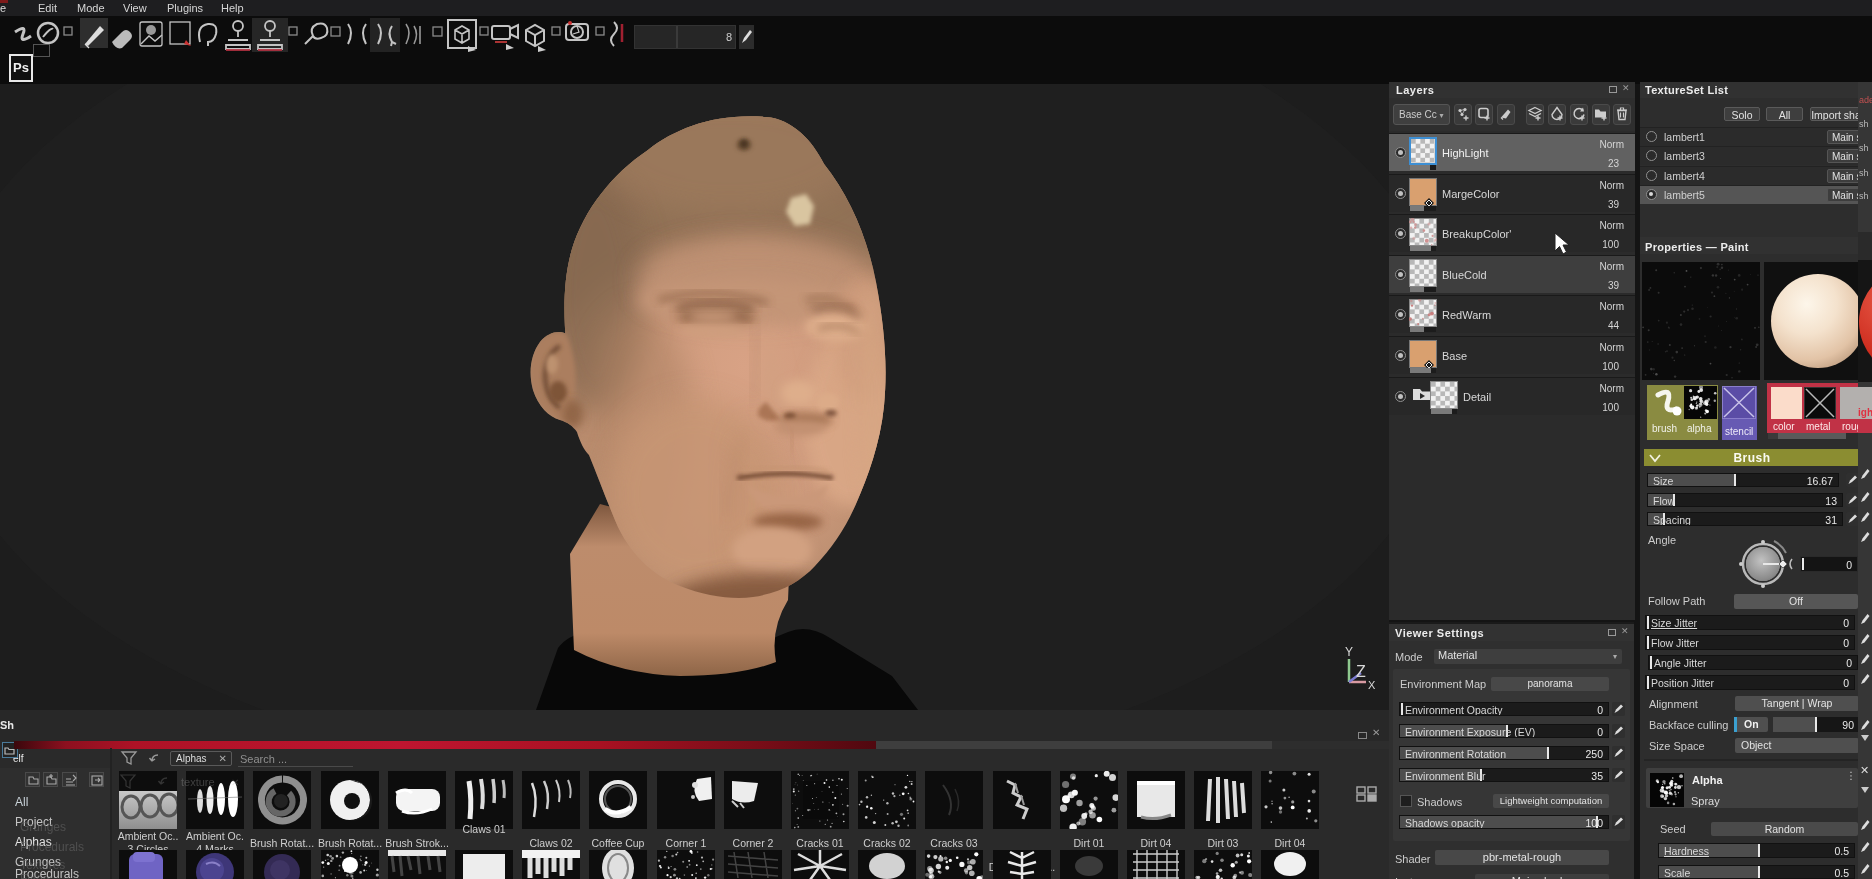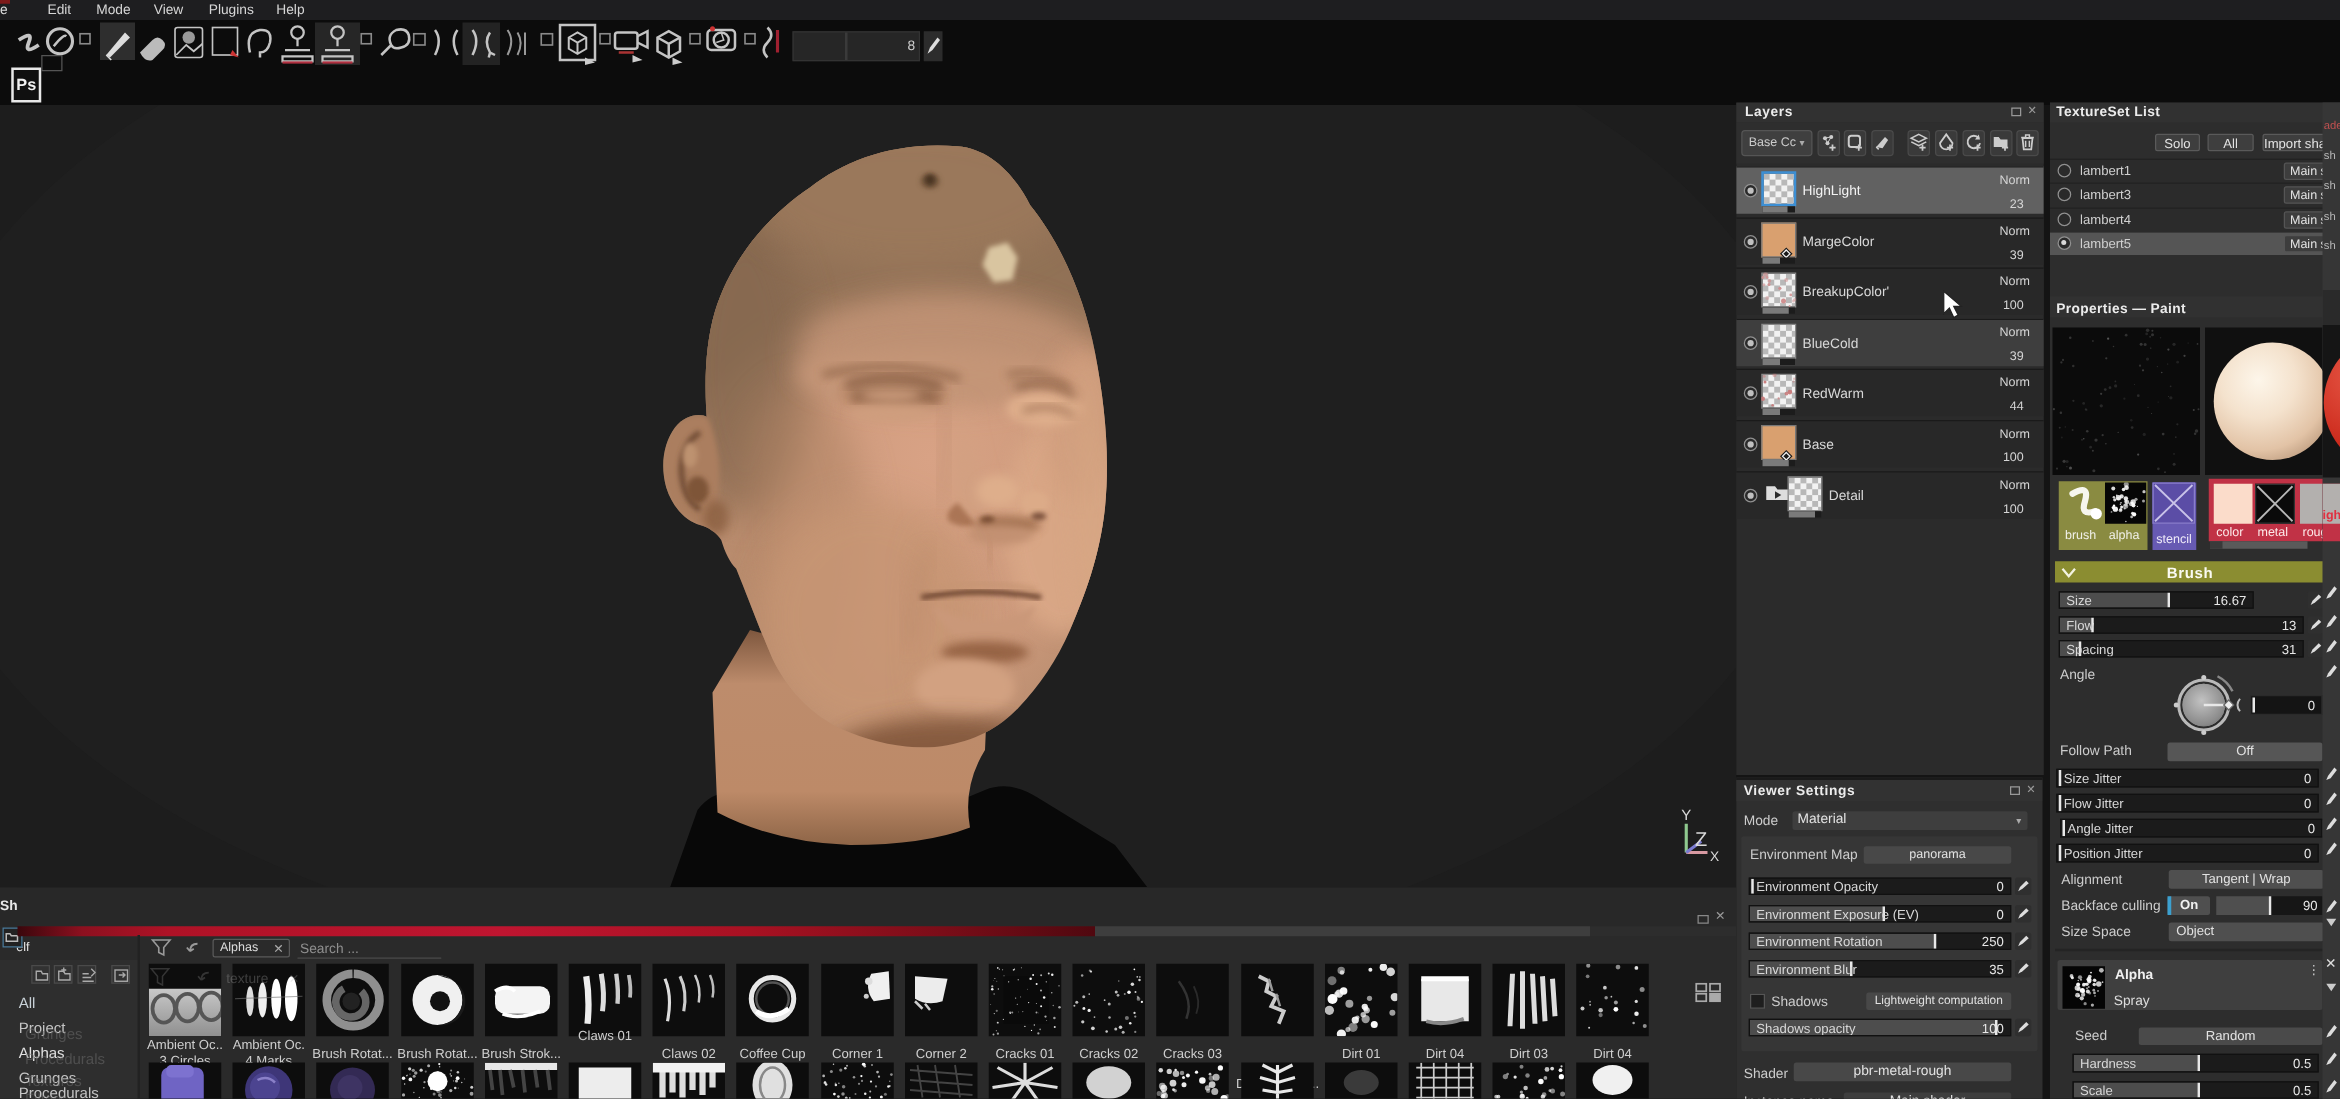--- a/index.html
+++ b/index.html
@@ -1179,21 +1179,21 @@
       <div class="txt" style="left:166px;top:339px;color:#fde8e8;font-size:10px;">metal</div>
       <div class="txt" style="left:202px;top:339px;color:#fde8e8;font-size:10px;">roug</div>
       <div class="abs" style="left:128px;top:351px;width:78px;height:6px;background:#5a5a5a;">
         <div style="position:absolute;left:0;top:0;width:10px;height:6px;background:#3a3a3a;"></div>
       </div>
       <div class="abs" style="left:4px;top:367px;width:215px;height:17px;background:#8b8d31;"></div>
       <svg class="abs" style="left:8px;top:371px;" width="14" height="10">
         <path d="M2 2 L7 8 L12 2" fill="none" stroke="#f2f2e0" stroke-width="1.8"></path>
       </svg>
       <div class="txt" style="left:112px;top:369px;transform:translateX(-50%);color:#fafaf2;font-size:12px;font-weight:bold;letter-spacing:0.5px;">Brush</div>
-      <div class="sld" style="left:7px;top:391px;width:156px;height:14px;">
+      <div class="sld" style="left:7px;top:391px;width:192px;height:14px;">
         <div class="fill" style="width:86px;"></div>
         <div class="line" style="left:86px;"></div>
         <div class="lab" style="top:1px;font-size:10.5px;">Size</div>
         <div class="val" style="top:1px;font-size:10.5px;">16.67</div>
       </div>
       <div class="pbtn" style="left:206px;top:391px;width:13px;height:14px;"><svg width="13" height="14">
           <path d="M2.5 11 L4 7.5 L9 2.5 L11 4.5 L6 9 Z" fill="#ddd"></path>
         </svg></div>
       <div class="sld" style="left:7px;top:411px;width:196px;height:14px;">
         <div class="fill" style="width:25px;"></div>
@@ -1234,21 +1234,21 @@
 <path d="M38 4 q8 4 12 12" fill="none" stroke="#888" stroke-width="2"></path>
 </svg>
       <div class="abs" style="left:160px;top:474px;width:58px;height:16px;background:#141414;border:1px solid #2a2a2a;">
         <div class="abs" style="left:1px;top:1px;width:2px;height:12px;background:#e8e8e8;"></div>
         <div class="txt" style="right:5px;top:2px;color:#e8e8e8;font-size:10.5px;">0</div>
       </div>
       <div class="txt" style="left:8px;top:513px;color:#ccc;font-size:11px;">Follow Path</div>
       <div class="btn" style="left:94px;top:512px;width:124px;height:15px;font-size:10.5px;line-height:15px;background:#565656;">Off</div>
       <div class="sld" style="left:5px;top:533px;width:210px;height:15px;">
         <div class="line" style="left:1px;"></div>
-        <div class="lab" style="top:1px;font-size:10.5px;">Size Jitter</div>
+        <div class="lab" style="top:1px;font-size:10.5px;text-decoration:underline;">Size Jitter</div>
         <div class="val" style="top:1px;font-size:10.5px;">0</div>
       </div>
       <div class="pbtn" style="left:218px;top:533px;width:13px;height:15px;"><svg width="13" height="15">
           <path d="M2.5 12 L4 8.5 L9 2.5 L11 4.5 L6 10 Z" fill="#ddd"></path>
         </svg></div>
       <div class="sld" style="left:5px;top:553px;width:210px;height:15px;">
         <div class="line" style="left:1px;"></div>
         <div class="lab" style="top:1px;font-size:10.5px;">Flow Jitter</div>
         <div class="val" style="top:1px;font-size:10.5px;">0</div>
       </div>
@@ -1330,21 +1330,21 @@
           <circle cx="29.0" cy="14.1" r="2.2" fill="#fff" opacity="0.79"></circle>
         </svg></div>
       <div class="txt" style="left:52px;top:692px;color:#f0f0f0;font-size:11px;font-weight:bold;">Alpha</div>
       <div class="txt" style="left:51px;top:713px;color:#dcdcdc;font-size:11px;">Spray</div>
       <div class="txt" style="left:206px;top:688px;color:#ccc;font-size:10px;">⋮</div>
       <div class="txt" style="left:20px;top:741px;color:#ccc;font-size:11px;">Seed</div>
       <div class="btn" style="left:71px;top:740px;width:147px;height:14px;font-size:10.5px;line-height:14px;background:#4a4a4a;">Random</div>
       <div class="sld" style="left:18px;top:761px;width:197px;height:15px;">
         <div class="fill" style="width:99px;"></div>
         <div class="line" style="left:99px;"></div>
-        <div class="lab" style="top:1px;font-size:10.5px;">Hardness</div>
+        <div class="lab" style="top:1px;font-size:10.5px;text-decoration:underline;">Hardness</div>
         <div class="val" style="top:1px;font-size:10.5px;">0.5</div>
       </div>
       <div class="pbtn" style="left:218px;top:761px;width:13px;height:15px;"><svg width="13" height="15">
           <path d="M2.5 12 L4 8.5 L9 2.5 L11 4.5 L6 10 Z" fill="#ddd"></path>
         </svg></div>
       <div class="sld" style="left:18px;top:783px;width:197px;height:14px;">
         <div class="fill" style="width:99px;"></div>
         <div class="line" style="left:99px;"></div>
         <div class="lab" style="top:1px;font-size:10.5px;">Scale</div>
         <div class="val" style="top:1px;font-size:10.5px;">0.5</div>

